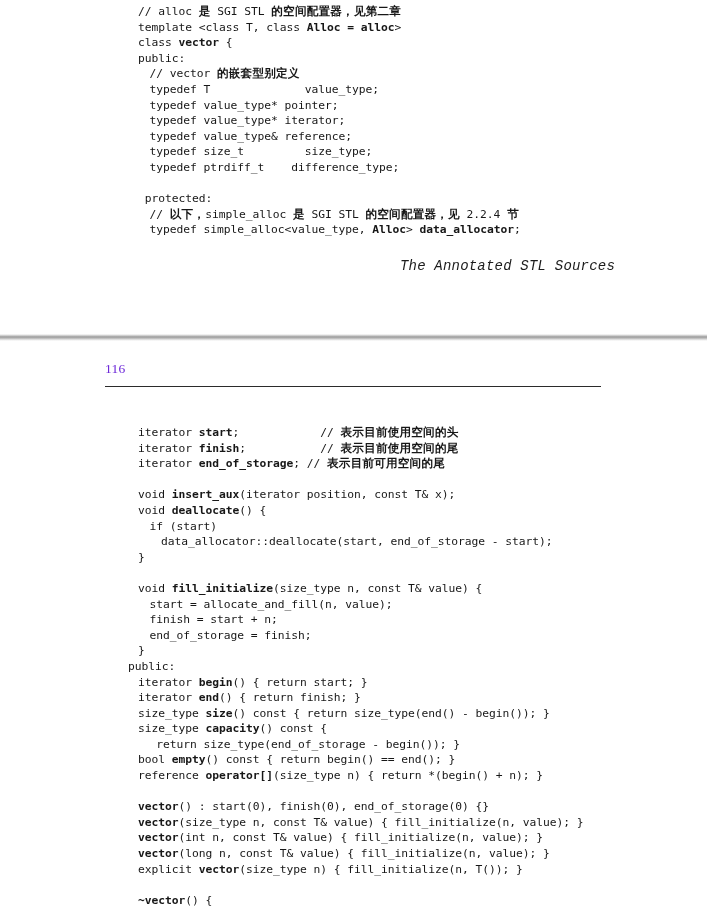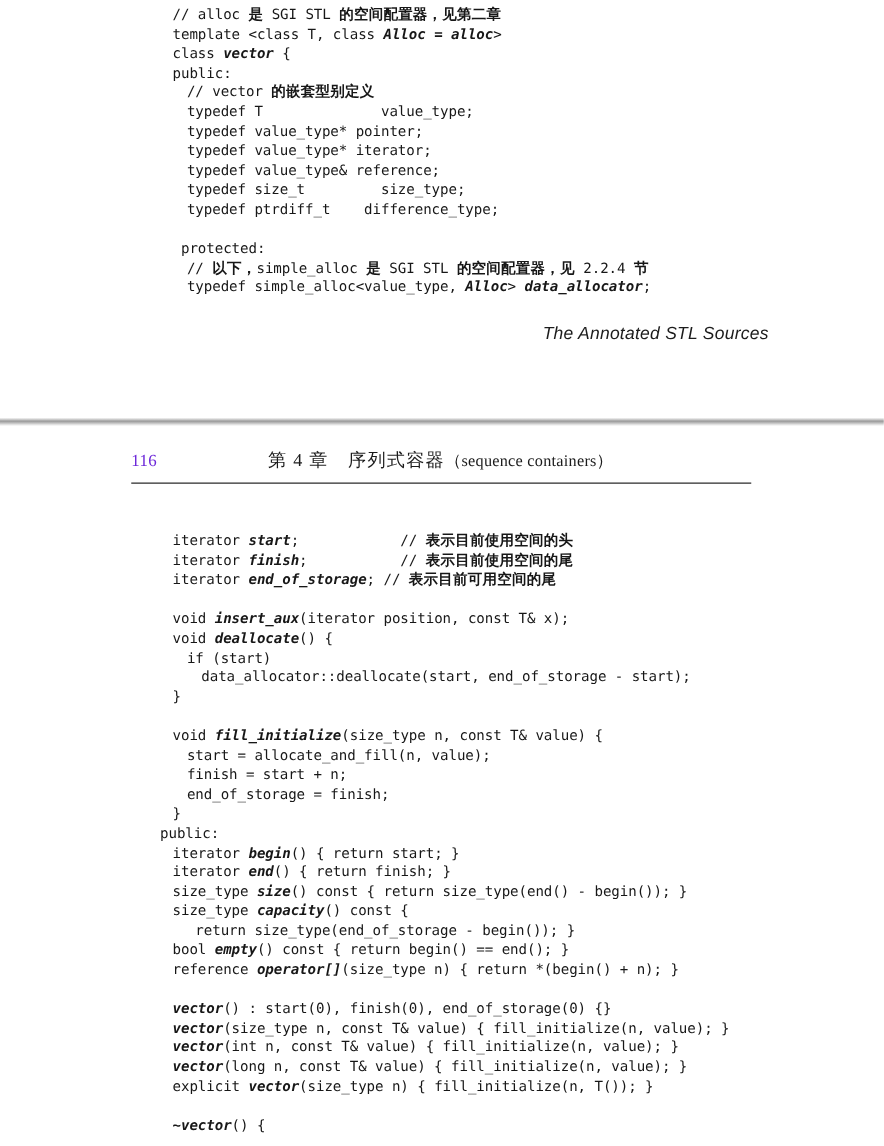--- a/index.html
+++ b/index.html
@@ -94,35 +94,35 @@
   
   .code {
     position: absolute;
     font-family: "DejaVu Sans Mono", "Liberation Mono", monospace;
     font-size: 11.3px;
     line-height: 15.6px;
     color: #171717;
     white-space: pre;
     letter-spacing: -0.05px;
   }
-  .code .b { font-weight: bold; font-style: italic; }
+  .code .b { font-weight: bold; }
   .code .cn {
     font-family: "DejaVu Sans", "Liberation Sans", sans-serif;
     font-size: 11.6px;
     font-weight: 600;
     letter-spacing: .2px;
   }
   .code-line { display: block; height: 15.6px; }
 
   
   .book-footer {
     position: absolute;
     right: 92px;
     top: 258px;
-    font-family: Liberation Sans, sans-serif;
+    font-family: Liberation Mono, monospace;
     font-style: italic;
     font-size: 14px;
     letter-spacing: .2px;
     color: #1c1c1c;
     white-space: nowrap;
   }
 
   
   .clipped-line {
     position: absolute;
@@ -149,21 +149,20 @@
 
     <div class="book-footer">The Annotated STL Sources</div>
   </div>
 
   <div class="page-separator"></div>
 
   <div class="page page-bottom">
 
     <div class="running-head">
       <span class="rh-folio">116</span>
-      <span class="rh-title"><span class="cjk">第 4 章　序列式容器</span><span class="lat">（sequence containers）</span></span>
     </div>
     <div class="head-rule"></div>
 
     <div class="code" id="code-bottom" style="left:138px; top:84px;"><span class="code-line" style="padding-left: 0px;"><span>iterator </span><span class="b">start</span><span>;            // </span><span class="cn">表示目前使用空间的头</span></span><span class="code-line" style="padding-left: 0px;"><span>iterator </span><span class="b">finish</span><span>;           // </span><span class="cn">表示目前使用空间的尾</span></span><span class="code-line" style="padding-left: 0px;"><span>iterator </span><span class="b">end_of_storage</span><span>; // </span><span class="cn">表示目前可用空间的尾</span></span><span class="code-line" style="padding-left: 0px;">&nbsp;</span><span class="code-line" style="padding-left: 0px;"><span>void </span><span class="b">insert_aux</span><span>(iterator position, const T&amp; x);</span></span><span class="code-line" style="padding-left: 0px;"><span>void </span><span class="b">deallocate</span><span>() {</span></span><span class="code-line" style="padding-left: 11.5px;"><span>if (start)</span></span><span class="code-line" style="padding-left: 23px;"><span>data_allocator::deallocate(start, end_of_storage - start);</span></span><span class="code-line" style="padding-left: 0px;"><span>}</span></span><span class="code-line" style="padding-left: 0px;">&nbsp;</span><span class="code-line" style="padding-left: 0px;"><span>void </span><span class="b">fill_initialize</span><span>(size_type n, const T&amp; value) {</span></span><span class="code-line" style="padding-left: 11.5px;"><span>start = allocate_and_fill(n, value);</span></span><span class="code-line" style="padding-left: 11.5px;"><span>finish = start + n;</span></span><span class="code-line" style="padding-left: 11.5px;"><span>end_of_storage = finish;</span></span><span class="code-line" style="padding-left: 0px;"><span>}</span></span><span class="code-line" style="padding-left: 0px; margin-left: -10px;"><span>public:</span></span><span class="code-line" style="padding-left: 0px;"><span>iterator </span><span class="b">begin</span><span>() { return start; }</span></span><span class="code-line" style="padding-left: 0px;"><span>iterator </span><span class="b">end</span><span>() { return finish; }</span></span><span class="code-line" style="padding-left: 0px;"><span>size_type </span><span class="b">size</span><span>() const { return size_type(end() - begin()); }</span></span><span class="code-line" style="padding-left: 0px;"><span>size_type </span><span class="b">capacity</span><span>() const {</span></span><span class="code-line" style="padding-left: 11.5px;"><span> return size_type(end_of_storage - begin()); }</span></span><span class="code-line" style="padding-left: 0px;"><span>bool </span><span class="b">empty</span><span>() const { return begin() == end(); }</span></span><span class="code-line" style="padding-left: 0px;"><span>reference </span><span class="b">operator[]</span><span>(size_type n) { return *(begin() + n); }</span></span><span class="code-line" style="padding-left: 0px;">&nbsp;</span><span class="code-line" style="padding-left: 0px;"><span class="b">vector</span><span>() : start(0), finish(0), end_of_storage(0) {}</span></span><span class="code-line" style="padding-left: 0px;"><span class="b">vector</span><span>(size_type n, const T&amp; value) { fill_initialize(n, value); }</span></span><span class="code-line" style="padding-left: 0px;"><span class="b">vector</span><span>(int n, const T&amp; value) { fill_initialize(n, value); }</span></span><span class="code-line" style="padding-left: 0px;"><span class="b">vector</span><span>(long n, const T&amp; value) { fill_initialize(n, value); }</span></span><span class="code-line" style="padding-left: 0px;"><span>explicit </span><span class="b">vector</span><span>(size_type n) { fill_initialize(n, T()); }</span></span><span class="code-line" style="padding-left: 0px;">&nbsp;</span><span class="code-line" style="padding-left: 0px;"><span class="b">~vector</span><span>() {</span></span></div>
   </div>
 
   <div class="clipped-line">
     
   </div>
 

